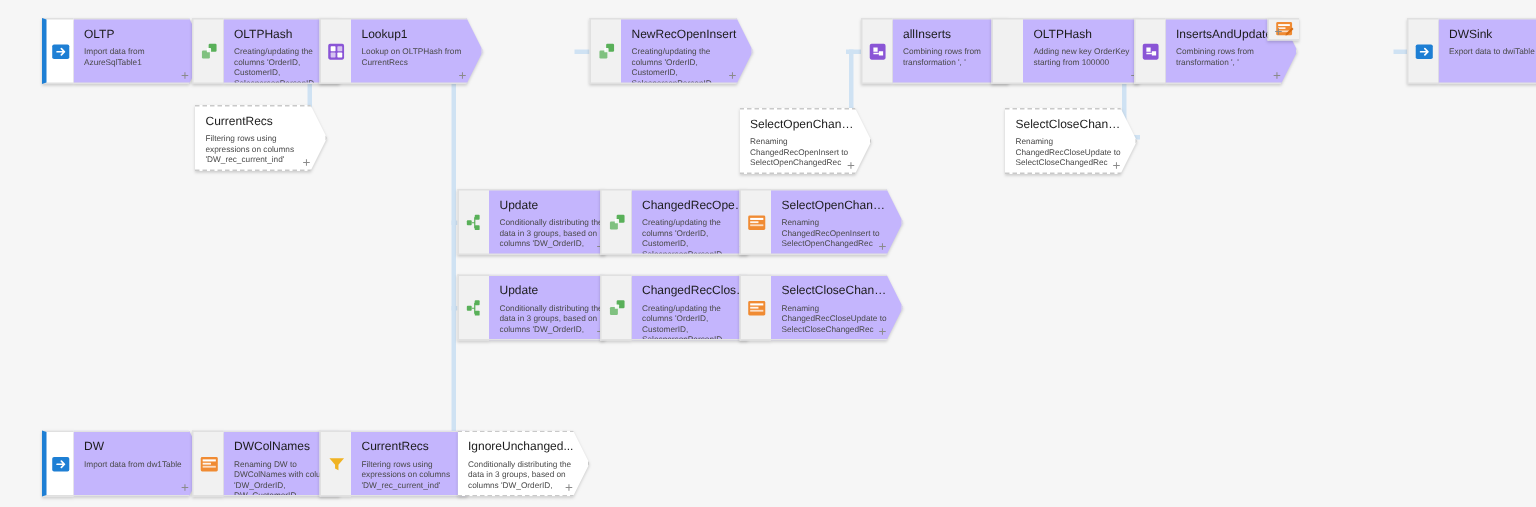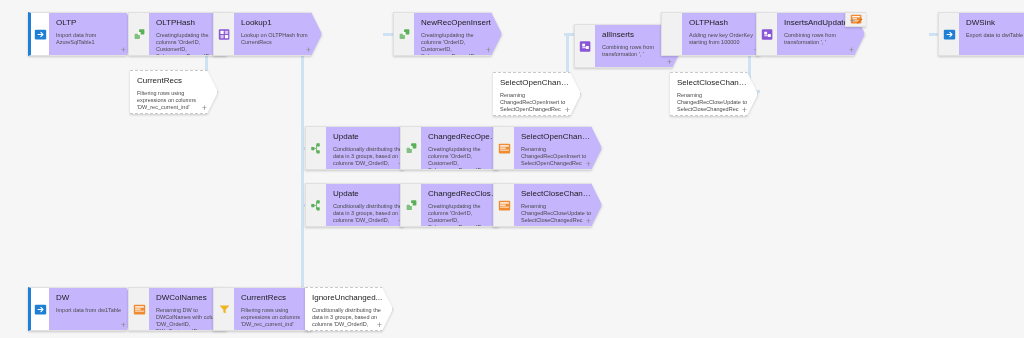--- a/index.html
+++ b/index.html
@@ -169,21 +169,21 @@
       </div>
       <div class="plus">+</div>
     </div>
     <div class="node dashed n-big" style="left: 493px; top: 72px;">
       <div class="body">
         <div class="title">SelectOpenChange...</div>
         <div class="desc">Renaming ChangedRecOpenInsert to SelectOpenChangedRec</div>
       </div>
       <div class="plus">+</div>
     </div>
-    <div class="node n-big" style="left: 574px; top: 24px;">
+    <div class="node n-big" style="left: 574px; top: 12px;">
       <div class="icon-pane">
         <svg class="gl" viewBox="0 0 16 16" xmlns="http://www.w3.org/2000/svg">
           <rect x="1" y="1.5" width="13" height="13" rx="1.5" fill="#8a55d6"></rect>
           <path d="M4 4.5h3.5v3.5H4zM8.5 7.5H12V11H8.5z" fill="#fff"></path>
           <path d="M4 9.5h4.5" stroke="#fff" stroke-width="1.2"></path>
         </svg>
       </div>
       <div class="body">
         <div class="title">allInserts</div>
         <div class="desc">Combining rows from transformation ', '</div>

